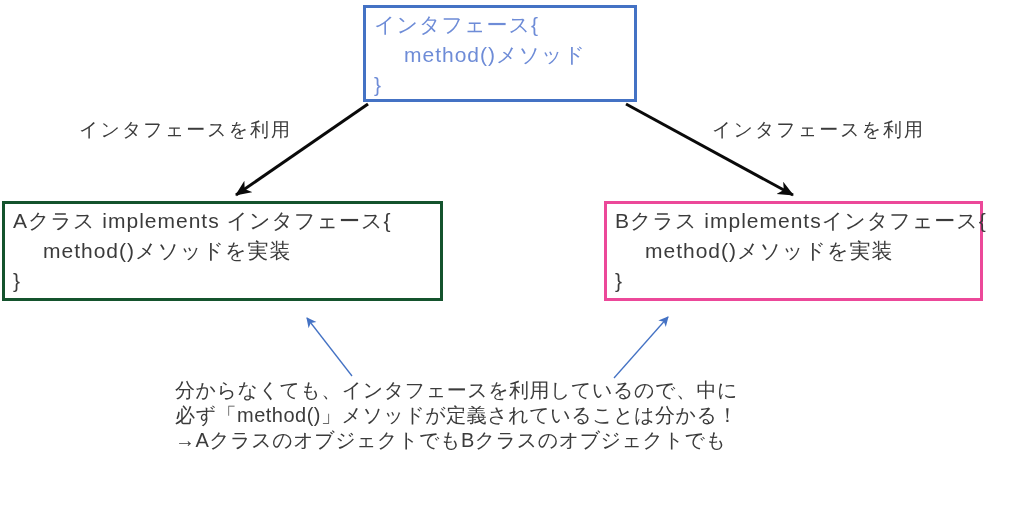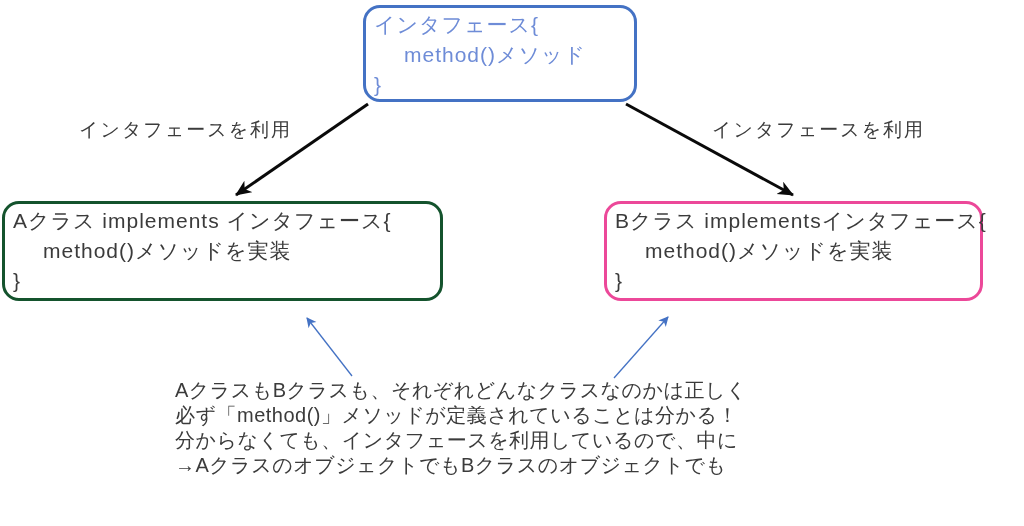--- a/index.html
+++ b/index.html
@@ -20,21 +20,20 @@
     pointer-events: none;
   }
   .box {
     position: absolute;
     background: #ffffff;
     font-size: 21px;
     line-height: 30px;
     letter-spacing: 1px;
     padding: 2px 8px;
     white-space: nowrap;
-    border-radius: 17px;
   }
   .box .indent { padding-left: 30px; }
   .box-interface {
     left: 363px; top: 5px;
     width: 274px; height: 97px;
     border: 3px solid #4472C4;
     color: #6E8CD7;
   }
   .box-class-a {
     left: 2px; top: 201px;
@@ -99,19 +98,18 @@
     <div>}</div>
   </div>
 
   <div class="box box-class-b">
     <div>Bクラス implementsインタフェース{</div>
     <div class="indent">method()メソッドを実装</div>
     <div>}</div>
   </div>
 
   <div class="note">
-    <div>AクラスもBクラスも、それぞれどんなクラスなのかは正しく</div>
+    <div>分からなくても、インタフェースを利用しているので、中に</div>
     <div>必ず「method()」メソッドが定義されていることは分かる！</div>
-    <div>分からなくても、インタフェースを利用しているので、中に</div>
     <div>→AクラスのオブジェクトでもBクラスのオブジェクトでも</div>
   </div>
 
 </div>
 
 </body></html>

